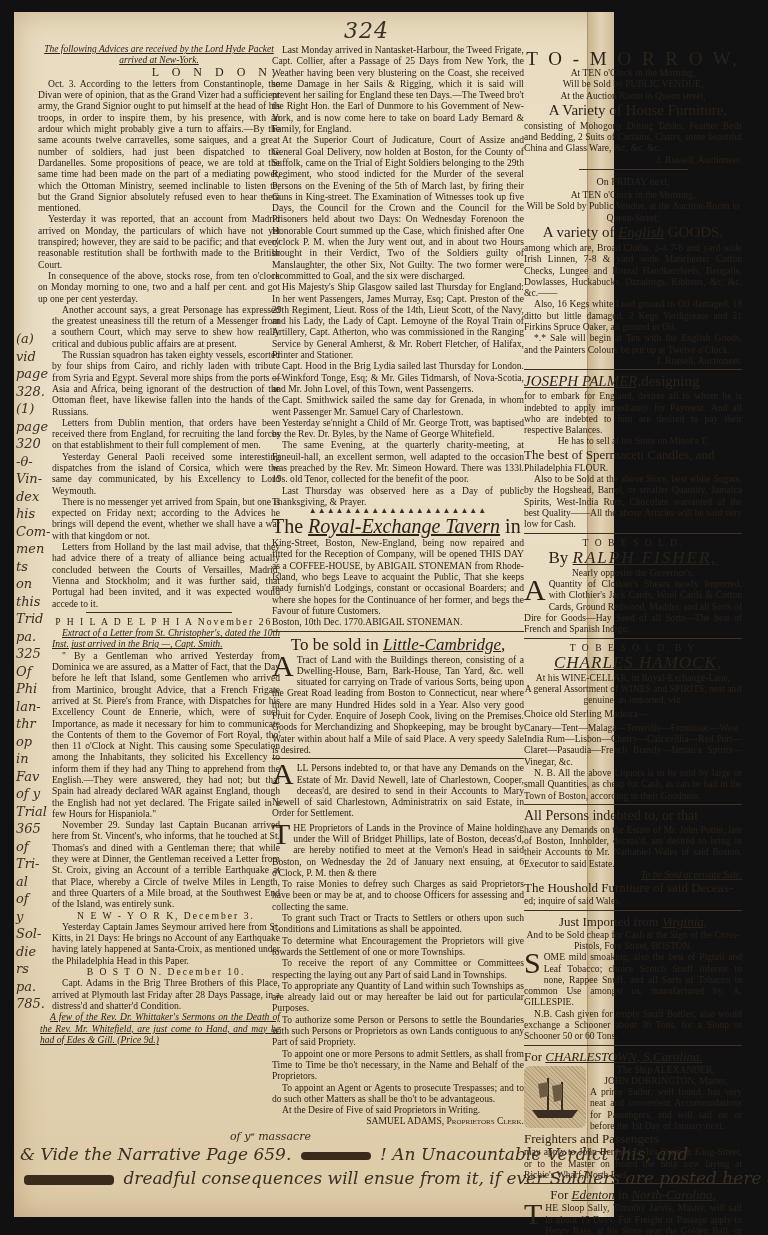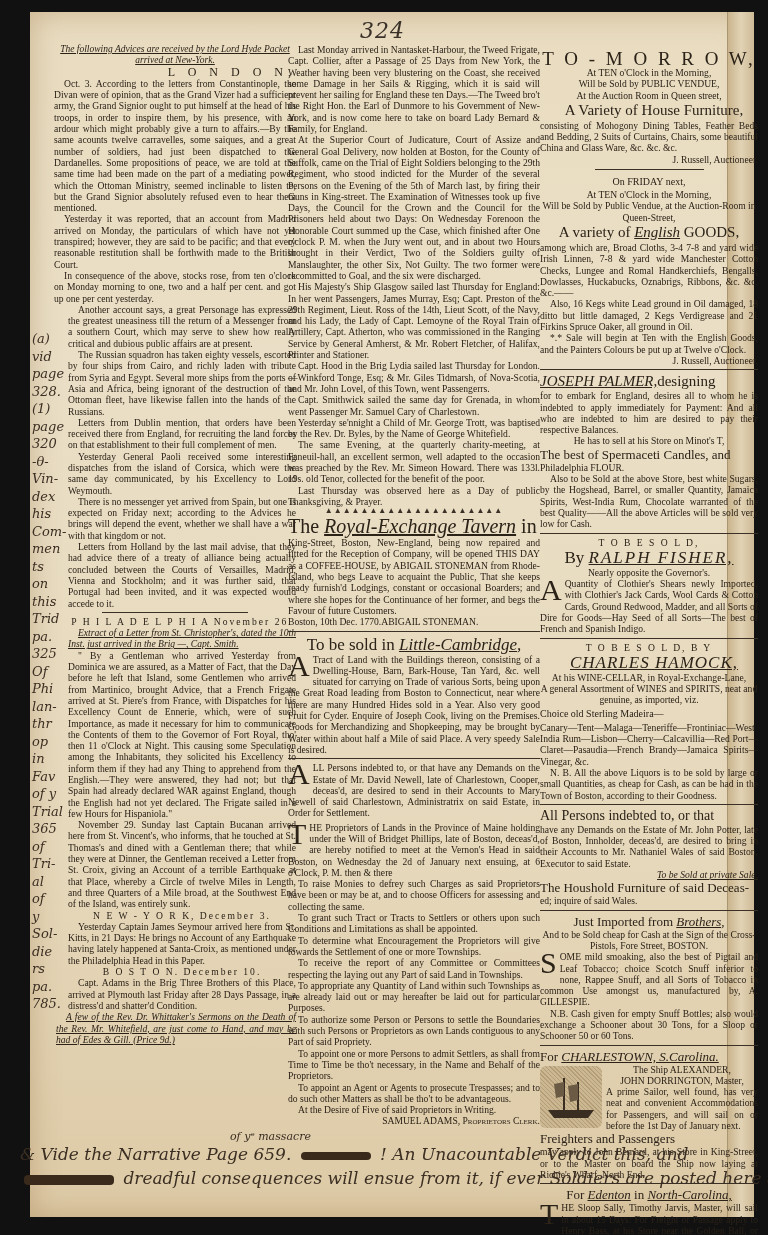--- a/index.html
+++ b/index.html
@@ -4,21 +4,21 @@
 <style>
   html, body { margin: 0; padding: 0; }
   body {
     width: 768px; height: 1235px; overflow: hidden;
     background: #111;
     font-family: "Liberation Serif", "DejaVu Serif", serif;
     color: #2b2218;
     position: relative;
   }
   .page {
-    position: absolute; left: 30px; top: 12px; width: 724px; height: 1205px;
+    position: absolute; left: 14px; top: 12px; width: 600px; height: 1205px;
     background: linear-gradient(180deg, #e9dcc0 0%, #eadfc6 30%, #e6d8bb 70%, #ddcaa6 100%);
     box-shadow: inset 0 0 30px rgba(140,100,50,0.35);
   }
   .spine {
     position: absolute; right: 0; top: 0; width: 26px; height: 100%;
     background: linear-gradient(90deg, #c9b48d, #e2d3b5 50%, #cdb995);
     border-left: 1px solid #a99570;
   }
   .pagenum {
     position: absolute; left: 330px; top: 6px; font-size: 22px; font-style: italic;
@@ -182,21 +182,21 @@
     <p>N. B. All the above Liquors is to be sold by large or small Quantities, as cheap for Cash, as can be had in the Town of Boston, according to their Goodness.</p>
     <div class="rule"></div>
     <p style="font-size:14px;line-height:16px;text-indent:0">All Persons indebted to, or that</p>
     <p style="text-indent:0">have any Demands on the Estate of Mr. John Potter, late of Boston, Innholder, deceas'd, are desired to bring in their Accounts to Mr. Nathaniel Wales of said Boston, Executor to said Estate.</p>
     <p class="it right">To be Sold at private Sale,</p>
     <p style="font-size:13px;line-height:15px;text-indent:0">The Houshold Furniture of said Deceas-</p>
     <p style="text-indent:0">ed; inquire of said Wales.</p>
     <div class="rule"></div>
     <div class="c" style="font-size:13px;line-height:15px">
       <span>Just Imported from</span>
-      <span class="it">Brothers,</span>
+      <span class="it">Virginia,</span>
     </div>
     <p class="c">And to be Sold cheap for Cash at the Sign of the Cross-Pistols, Fore Street, BOSTON.</p>
     <p style="text-indent:0"><span class="drop">S</span><span>OME mild smoaking, also the best of Pigtail and Leaf Tobacco; choice Scotch Snuff inferior to none, Rappee Snuff, and all Sorts of Tobacco in common Use amongst us, manufactured by,</span> <span>A. GILLESPIE.</span></p>
     <p style="clear:both">N.B. Cash given for empty Snuff Bottles; also would exchange a Schooner about 30 Tons, for a Sloop or Schooner 50 or 60 Tons.</p>
     <div class="rule"></div>
     <div style="font-size:13px;line-height:15px">
       <span>For</span>
       <span class="it">CHARLESTOWN, S.Carolina.</span>
     </div>
     <div class="ship">

